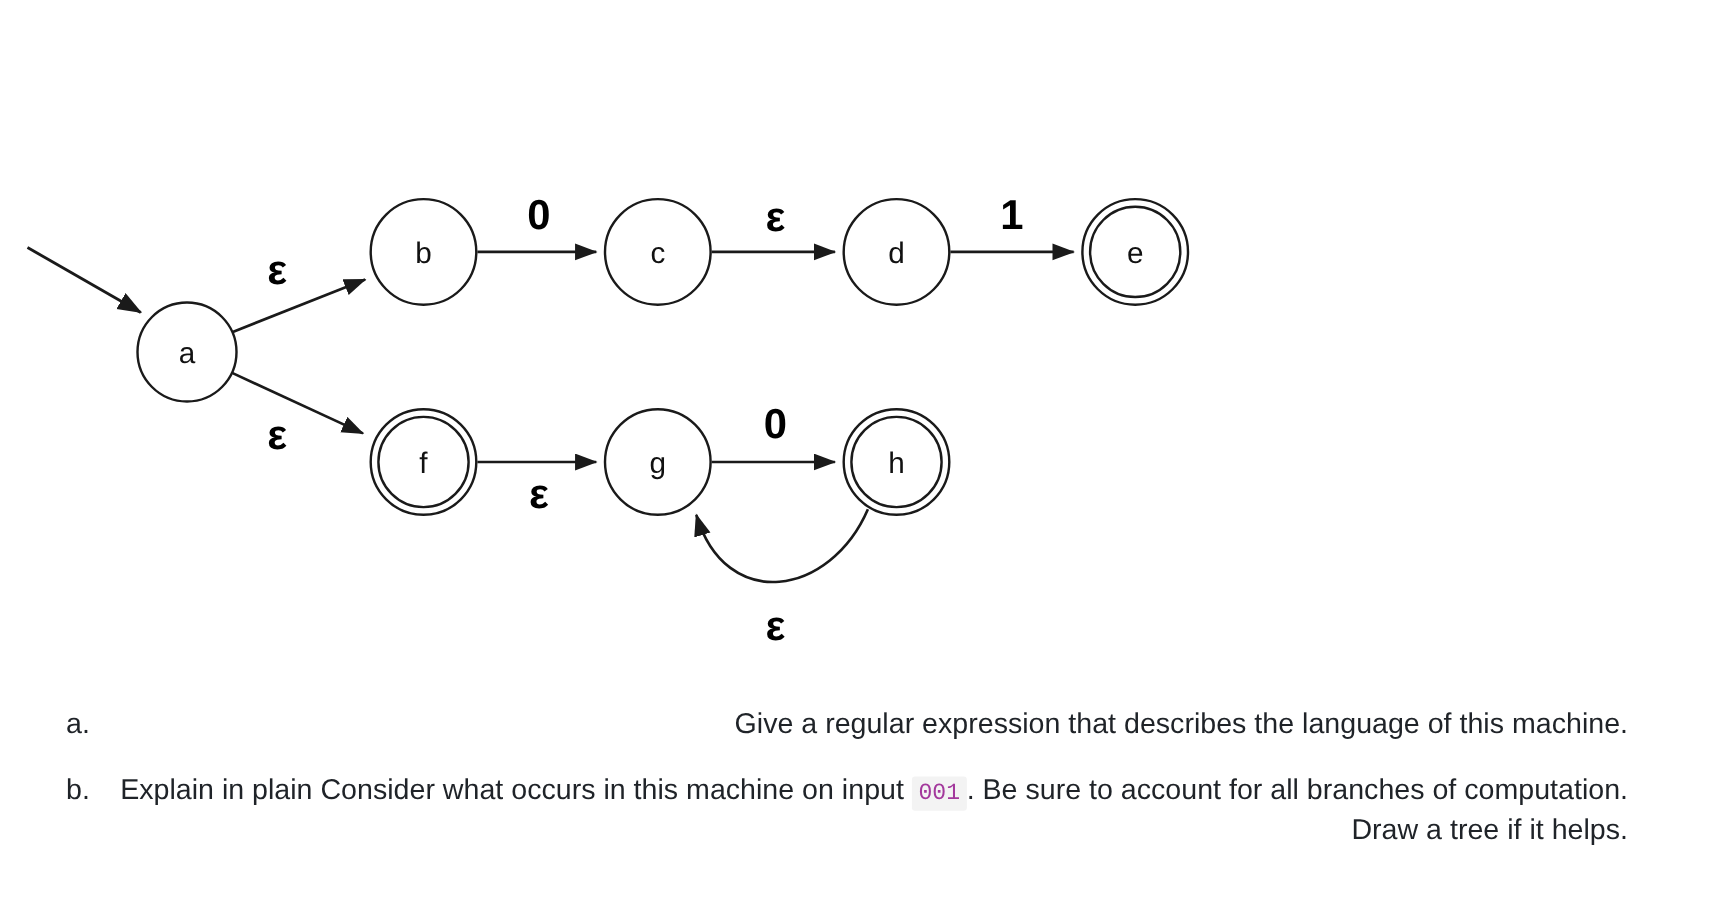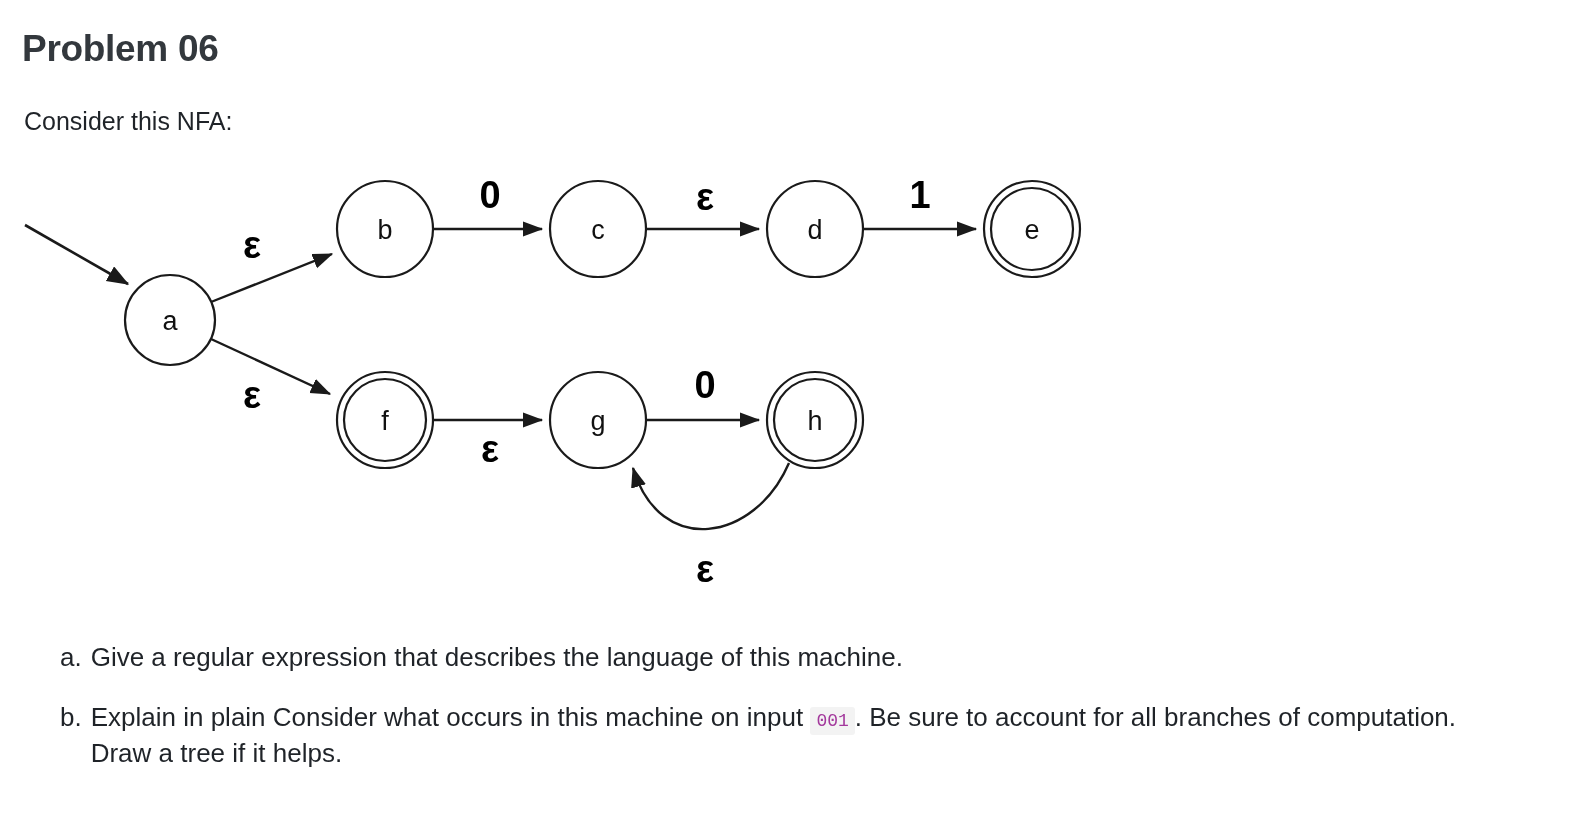--- a/index.html
+++ b/index.html
@@ -72,39 +72,38 @@
     line-height: 1.38;
     color: #1f2328;
     margin-bottom: 24px;
   }
   .q-marker {
     flex: 0 0 auto;
     margin-right: 9px;
   }
   .q-body {
     flex: 1 1 auto;
+    text-align: right;
   }
   code.inline-code {
     font-family: "Liberation Mono", monospace;
-    font-size: 18px;
+    font-size: 21px;
     color: #a3389c;
     background: #f3f3f3;
     padding: 4px 6px 4px 6px;
     border-radius: 3px;
     white-space: pre;
   }
 </style>
 </head>
 <body>
 
 <div class="page">
 
-  <h1 class="page-title">Problem 06</h1>
-
-  <p class="intro-text">Consider this NFA:</p>
+
 
   <div class="nfa-figure">
     <svg width="1200" height="460" viewBox="0 0 1200 460" xmlns="http://www.w3.org/2000/svg">
       <defs>
         <marker id="arrowhead" markerWidth="9" markerHeight="9" refX="8" refY="3.2" orient="auto" markerUnits="strokeWidth">
           <path d="M0,0 L8.5,3.2 L0,6.4 z" fill="#1a1a1a"></path>
         </marker>
       </defs>
 
       <g>

